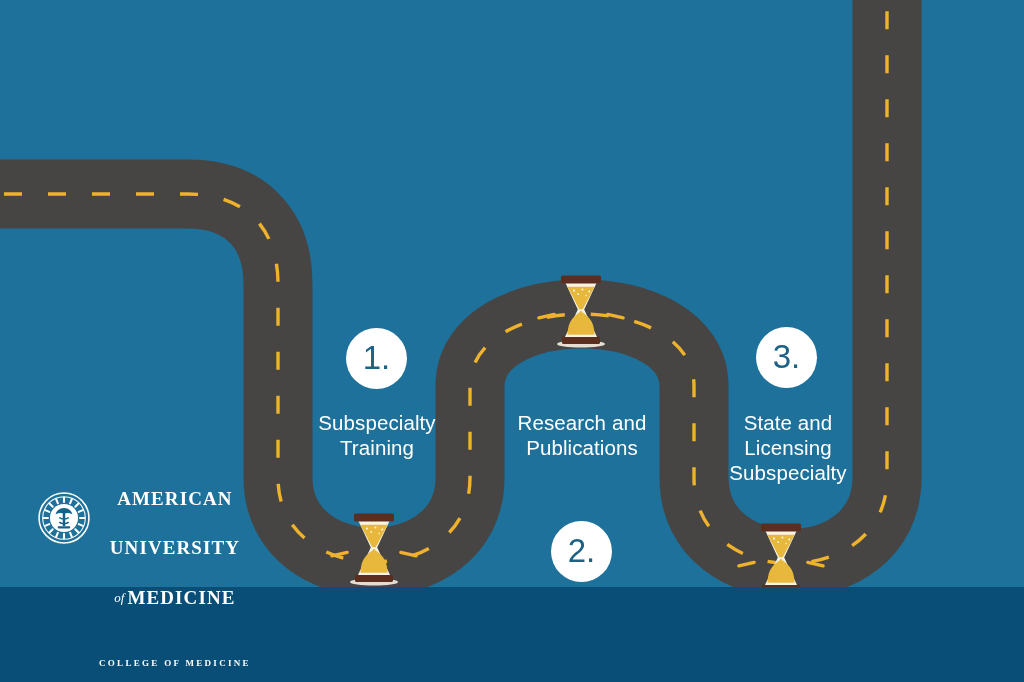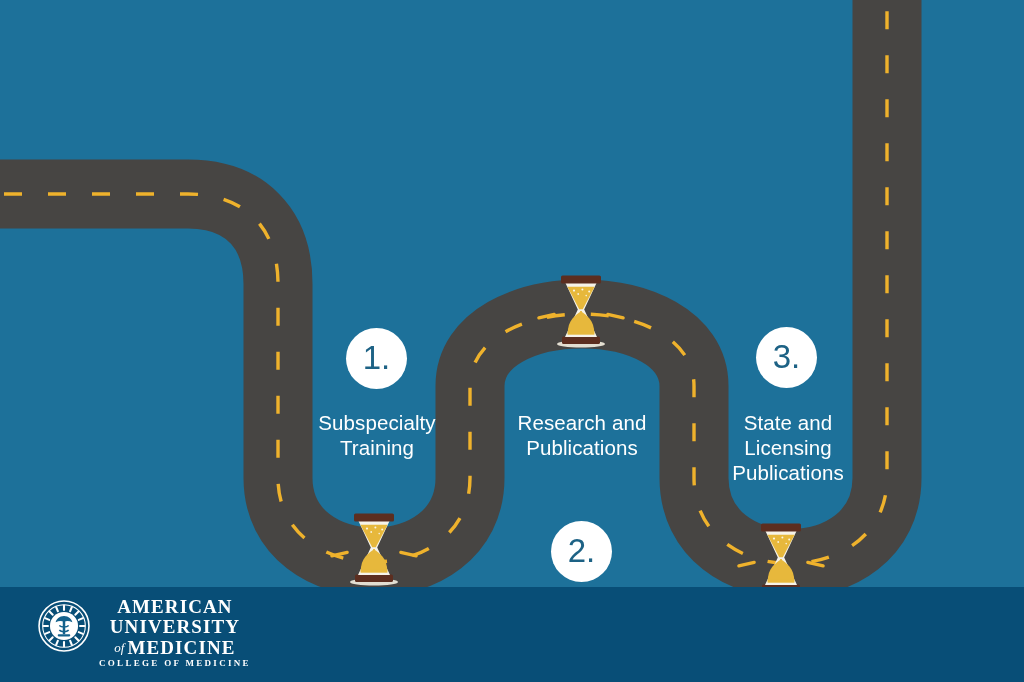--- a/index.html
+++ b/index.html
@@ -45,20 +45,21 @@
     width: 52px;
     height: 52px;
     flex: 0 0 52px;
     margin-top: 3px;
   }
   .logo-words {
     display: flex;
     flex-direction: column;
     align-items: center;
     color: #ffffff;
+    gap: 29px;
   }
   .logo-line1, .logo-line2 {
     font-family: "Liberation Serif", serif;
     font-weight: bold;
     font-size: 19px;
     letter-spacing: 1.1px;
     line-height: 20px;
     white-space: nowrap;
   }
   .logo-line3 {
@@ -76,21 +77,21 @@
     font-style: italic;
     font-size: 13px;
     font-weight: normal;
     letter-spacing: 0;
   }
   .logo-line4 {
     font-family: "Liberation Serif", serif;
     font-size: 9px;
     font-weight: bold;
     letter-spacing: 2.3px;
-    margin-top: 0;
+    margin-top: 21px;
     white-space: nowrap;
   }
   .step-circle {
     position: absolute;
     width: 61px;
     height: 61px;
     border-radius: 50%;
     background: #ffffff;
     display: flex;
     align-items: center;
@@ -202,21 +203,21 @@
   <div class="step-circle" id="circle-3">
     <span>3.</span>
   </div>
 
   <div class="step-label" id="label-2">Research and
 Publications</div>
   <div class="step-label" id="label-1">Subspecialty
 Training</div>
   <div class="step-label" id="label-3">State and
 Licensing
-Publications</div>
+Subspecialty</div>
 
   <div class="footer-band"></div>
 
   <div class="logo-block">
     <svg class="logo-seal" viewBox="0 0 100 100">
       <circle cx="50" cy="50" r="48" fill="none" stroke="#ffffff" stroke-width="3"></circle>
       <circle cx="50" cy="50" r="41" fill="none" stroke="#ffffff" stroke-width="2"></circle>
       <g fill="#ffffff">
         <g id="seal-rays">
           <rect x="48" y="9" width="4" height="12" rx="1.6"></rect>

